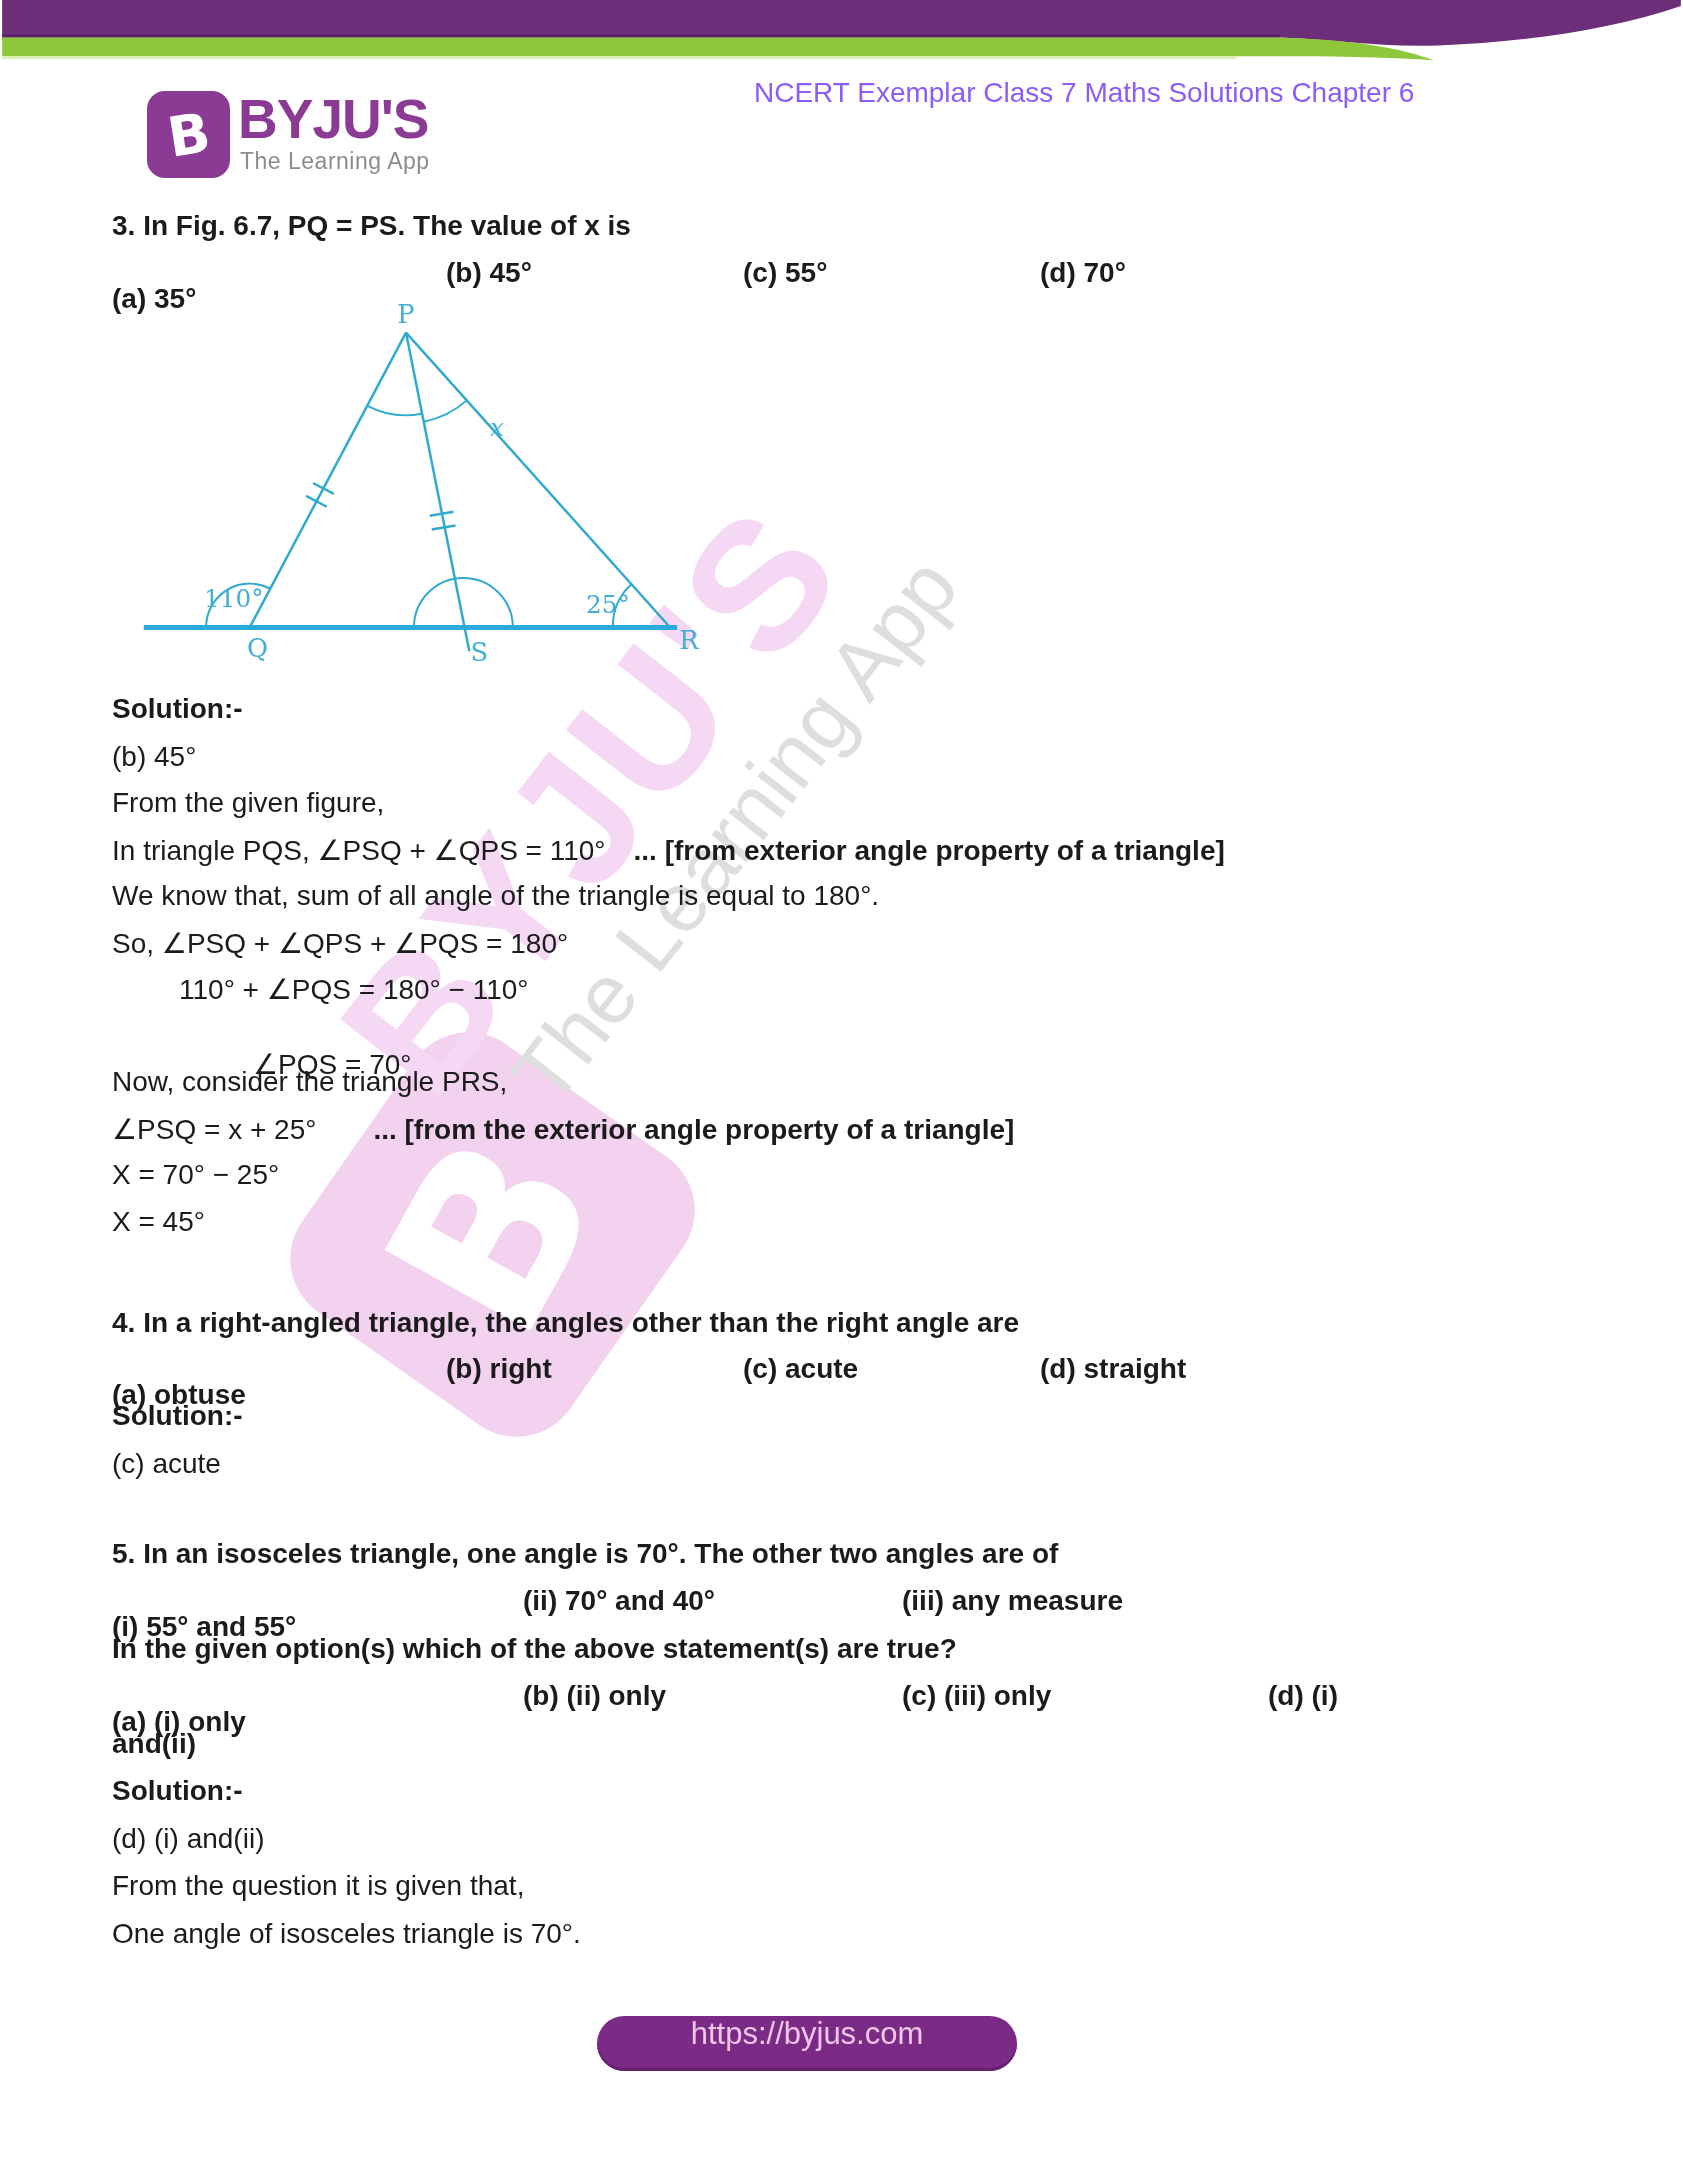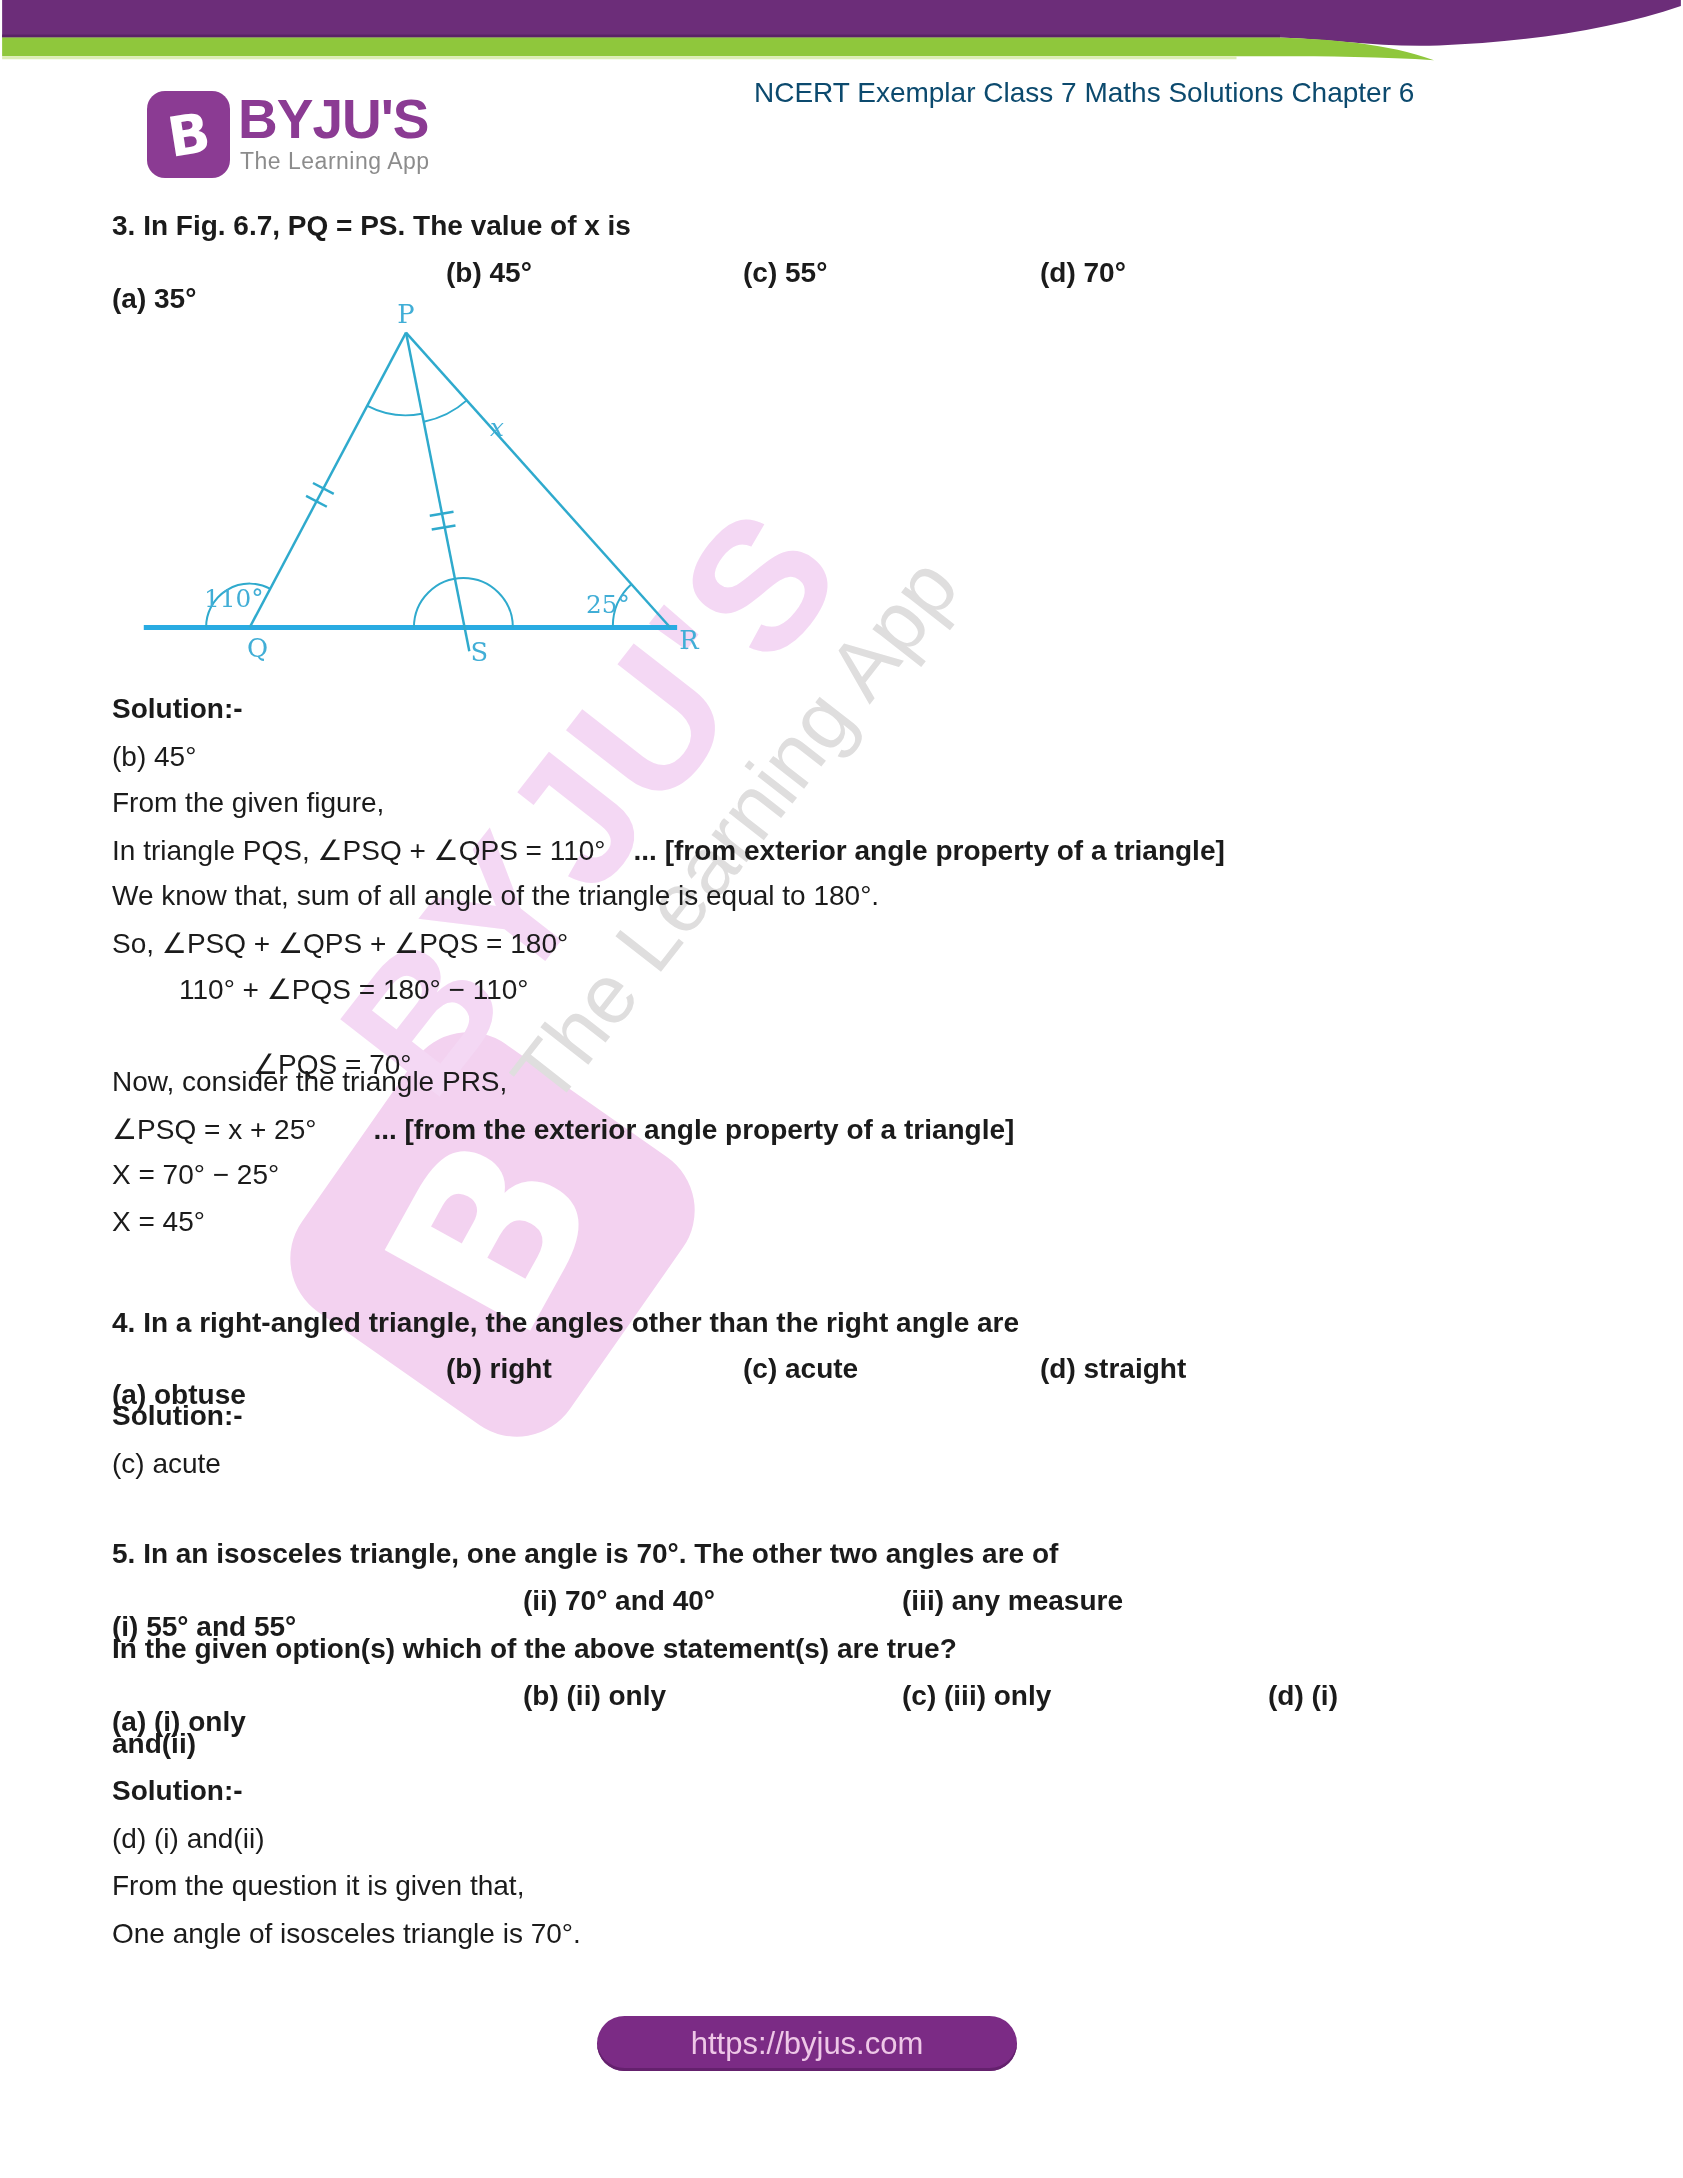--- a/index.html
+++ b/index.html
@@ -21,21 +21,21 @@
   .logo-brand{
     position:absolute;left:91px;top:0px;font-size:55px;font-weight:bold;
     color:#8b3b93;letter-spacing:-1px;white-space:nowrap;
   }
   .logo-tagline{
     position:absolute;left:93px;top:61px;font-size:23px;color:#8c8c8c;
     letter-spacing:0.5px;white-space:nowrap;
   }
   .doc-title{
     position:absolute;left:754px;top:73px;width:752px;z-index:3;
-    font-size:28px;line-height:40px;color:#0c4a6e;
+    font-size:28px;line-height:40px;color:#8b5cf6;
   }
   
   .wm{position:absolute;z-index:0;pointer-events:none;}
   .wm-badge{
     left:329px;top:1071px;width:327px;height:327px;border-radius:65px;
     background:#f3d2f0;transform:rotate(-55deg);
     display:flex;align-items:center;justify-content:center;
   }
   .wm-badge span{
     color:#ffffff;font-size:228px;font-weight:bold;transform:rotate(-6deg);
@@ -59,21 +59,21 @@
   .t5b{left:411px;} .t5c{left:790px;} .t5d{left:1156px;}
   .ind1{padding-left:67px;} .ind2{padding-left:141px;}
   .note{margin-left:28px;font-weight:bold;} .note-wide{margin-left:57px;}
   
   .figure{position:absolute;left:99px;top:295px;z-index:2;}
   .fig-label{font-family:"DejaVu Serif", serif;font-size:26px;fill:#41aed6;}
   .fig-small{font-family:"DejaVu Serif", serif;font-size:25px;fill:#41aed6;}
   
   .footer-pill{
     position:absolute;left:597px;top:2016px;width:420px;height:55px;z-index:2;
-    background:#7b2b85;border-radius:28px;display:flex;align-items:center;
+    background:#7b2b85;border-radius:28px;display:flex;
     justify-content:center;box-shadow:inset 0 -3px 0 #64216d;
   }
   .footer-pill span{color:#eec7e7;font-size:31px;}
 </style>
 </head>
 <body>
 
 <div class="wm wm-badge">
   <span>B</span>
 </div>

